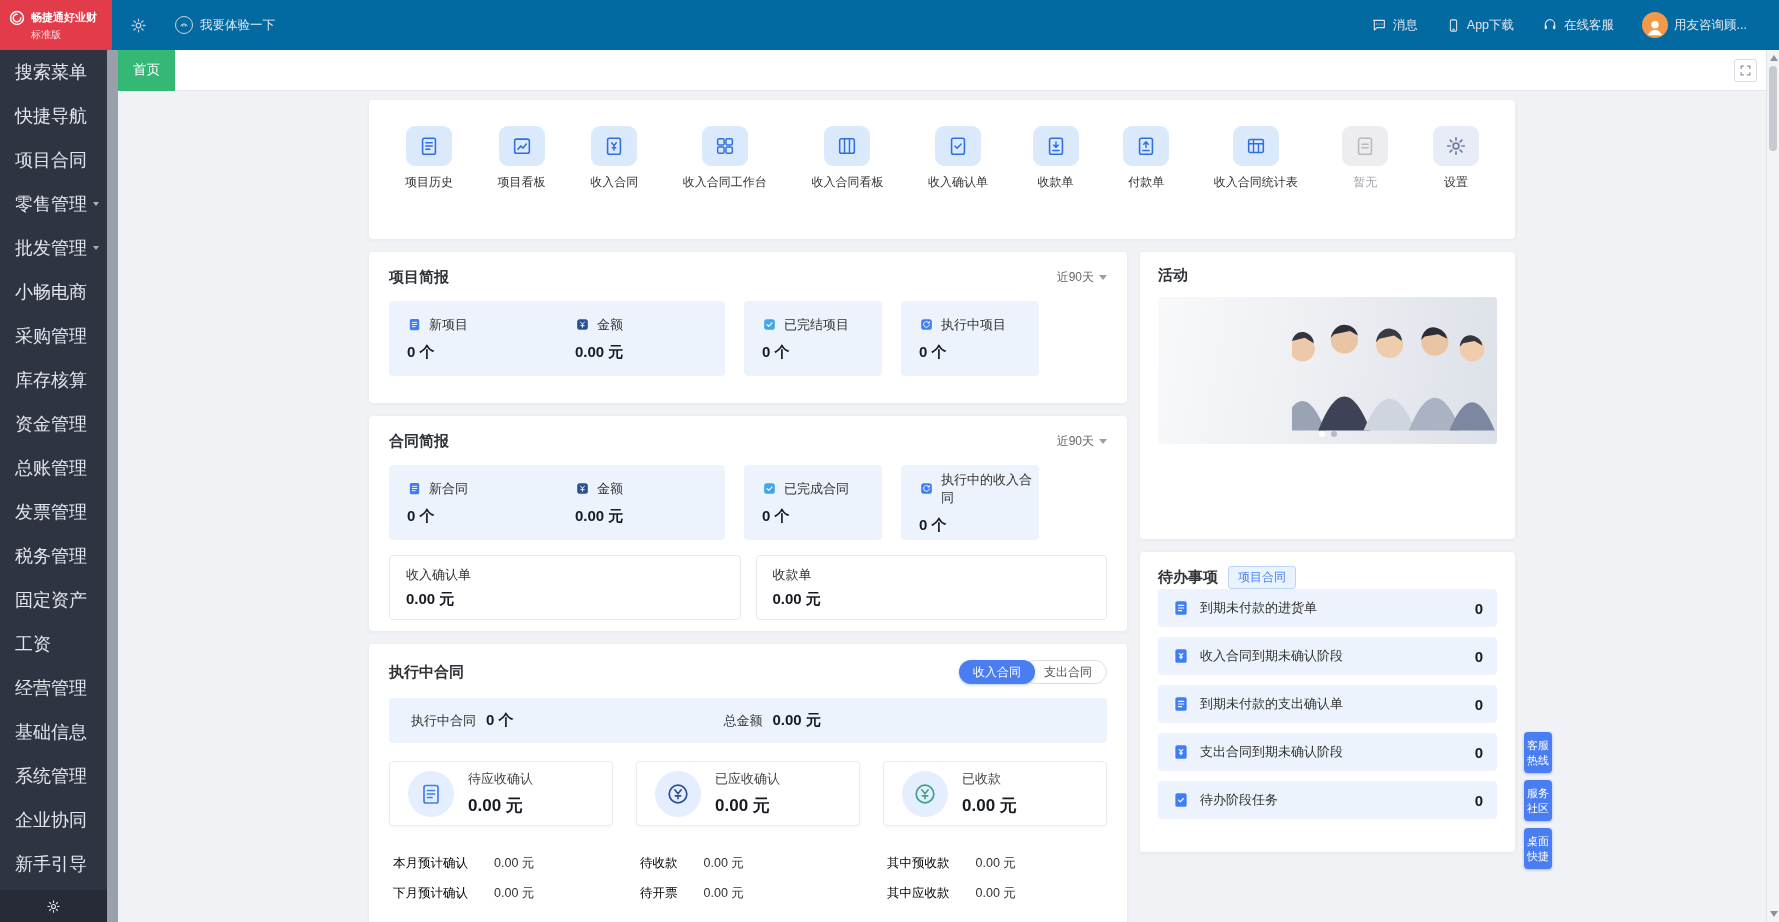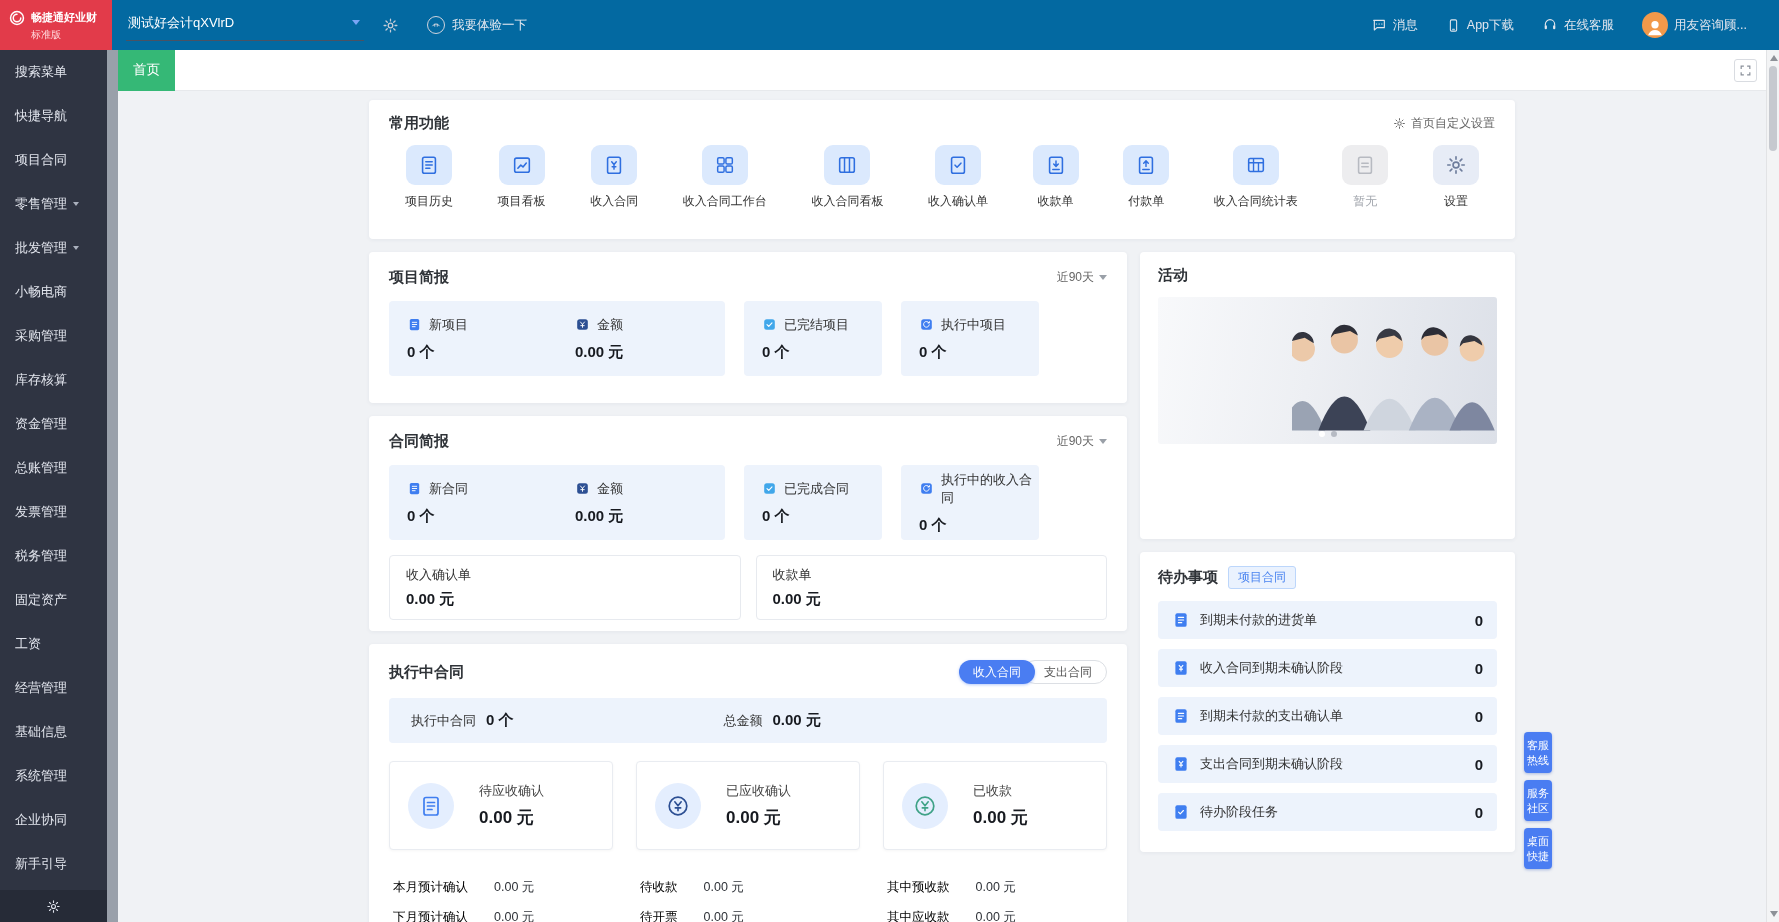--- a/index.html
+++ b/index.html
@@ -25,21 +25,21 @@
   .experience{margin-left:28px;display:flex;align-items:center;gap:7px;font-size:12.5px;cursor:pointer}
   .exp-badge{width:18px;height:18px;border-radius:50%;border:1.5px solid #cfd4de;display:flex;
     align-items:center;justify-content:center;color:#cfd4de;font-size:10px}
   .topbar-right{margin-left:auto;display:flex;align-items:center;gap:28px;padding-right:32px;font-size:12.5px}
   .tb-item{display:flex;align-items:center;gap:6px;cursor:pointer;color:#e2e6ee}
   .avatar{width:26px;height:26px;border-radius:50%;background:#f2994a;overflow:hidden;flex:none;
     display:flex;align-items:flex-end;justify-content:center}
 
   
   .sidebar{position:absolute;top:50px;left:0;bottom:0;width:107px;background:#2f3442;z-index:10}
-  .side-item{height:44px;display:flex;align-items:center;padding-left:15px;font-size:13px;
+  .side-item{height:44px;display:flex;align-items:center;padding-left:15px;font-size:18px;
     color:#e3e6ee;cursor:pointer;white-space:nowrap}
   .side-item .caret{color:#aab0bd;margin-left:6px;border-top-width:4px;border-left-width:3.5px;border-right-width:3.5px}
   .side-bottom{position:absolute;bottom:0;left:0;width:107px;height:32px;background:#262b37;
     display:flex;align-items:center;justify-content:center;color:#dde1ea;cursor:pointer}
   .side-scroll{position:absolute;top:50px;left:107px;bottom:0;width:11px;background:#99a0aa;z-index:9}
 
   
   .tabbar{position:absolute;top:50px;left:118px;right:13px;height:41px;background:#fff;
     border-bottom:1px solid #e7e9ec;display:flex;align-items:center;z-index:5}
   .tab-home{width:57px;height:41px;background:#35b876;color:#fff;font-size:13.5px;
@@ -89,21 +89,21 @@
   .toggle-btn{font-size:12px;height:24px;display:flex;align-items:center;border-radius:13px;cursor:pointer}
   .toggle-income{background:#4a7df2;color:#fff;padding:0 14px;z-index:2;box-shadow:0 1px 3px rgba(74,125,242,.4)}
   .toggle-expense{background:#fff;color:#555;border:1px solid #dcdfe4;padding:0 14px 0 20px;margin-left:-12px}
   .summary-bar{background:#edf3fc;border-radius:4px;height:45px;margin-top:14px;display:flex;
     align-items:center;padding:0 22px;font-size:13px;color:#333}
   .summary-group{display:flex;align-items:center;gap:10px}
   .summary-group.second{margin-left:210px}
   .summary-value{font-size:15px;font-weight:bold;color:#171a20}
   .exec-cards{display:flex;gap:23px;margin-top:18px}
   .exec-card{flex:1;border:1px solid #e9ecf1;border-radius:4px;box-shadow:0 1px 3px rgba(0,0,0,.04);
-    padding:20px 18px;display:flex;align-items:center;gap:25px;background:#fff}
+    padding:8px 18px;display:flex;align-items:center;gap:14px;background:#fff}
   .exec-icon{width:46px;height:46px;border-radius:50%;background:#e4eefe;display:flex;
     align-items:center;justify-content:center;flex:none}
   .exec-label{font-size:13px;color:#444}
   .exec-value{margin-top:6px;font-size:17px;font-weight:bold;color:#171a20}
   .exec-details{display:flex;gap:23px;margin-top:16px}
   .exec-detail-col{flex:1;padding:0 4px}
   .detail-row{display:flex;font-size:12.5px;margin-top:13px}
   .detail-label{color:#000000}
   .detail-value{margin-left:26px;color:#2e3238}
 
@@ -122,21 +122,21 @@
   .b3{margin-top:13px;font-size:10.5px;color:#5a5f6b;letter-spacing:1px}
   .banner-people{position:absolute;right:0;bottom:0;height:100%;width:205px;z-index:1}
   .banner-dots{position:absolute;bottom:7px;left:50%;transform:translateX(-50%);display:flex;gap:6px;z-index:3}
   .dot{width:6px;height:6px;border-radius:50%;background:rgba(120,126,140,.45);cursor:pointer}
   .dot.active{background:#fff}
 
   .card-todo{height:300px;padding:14px 18px}
   .todo-head{display:flex;align-items:center}
   .todo-tag{margin-left:10px;font-size:12px;color:#4a84f0;background:#eaf2fe;border:1px solid #bcd6fb;
     border-radius:3px;padding:2px 9px;cursor:pointer}
-  .todo-list{margin-top:12px}
+  .todo-list{}
   .todo-item{height:38px;background:#edf3fc;border-radius:4px;display:flex;align-items:center;
     padding:0 14px;margin-bottom:10px;cursor:pointer}
   .todo-label{margin-left:10px;font-size:13px;color:#333}
   .todo-count{margin-left:auto;font-size:15px;font-weight:bold;color:#171a20}
 
   
   .float-stack{position:absolute;top:732px;right:227px;width:28px;z-index:30}
   .float-btn{width:28px;height:41px;background:#4a7df2;border-radius:4px;color:#fff;font-size:11px;
     line-height:1.35;display:flex;flex-direction:column;align-items:center;justify-content:center;
     margin-bottom:7px;cursor:pointer;box-shadow:0 1px 3px rgba(40,80,180,.35)}
@@ -159,24 +159,20 @@
         <svg width="18" height="18" viewBox="0 0 24 24">
             <circle cx="12" cy="12" r="8.6" fill="none" stroke="#fff" stroke-width="2"></circle>
             <path d="M12 7a5 5 0 105 5" fill="none" stroke="#fff" stroke-width="2" stroke-linecap="round"></path>
           </svg>
       </span>
       <span class="logo-t1">畅捷通好业财</span>
     </div>
     <div class="logo-t2">标准版</div>
   </div>
 
-  <div class="account">
-    <span>测试好会计qXVlrD</span>
-    <span class="caret"></span>
-  </div>
 
   <span class="tb-gear">
     <svg width="17" height="17" viewBox="0 0 24 24">
         <circle cx="12" cy="12" r="3.2" fill="none" stroke="currentColor" stroke-width="1.8"></circle>
         <path d="M12 3v2.6M12 18.4V21M3 12h2.6M18.4 12H21M5.6 5.6l1.9 1.9M16.5 16.5l1.9 1.9M18.4 5.6l-1.9 1.9M7.5 16.5l-1.9 1.9" fill="none" stroke="currentColor" stroke-width="1.8" stroke-linecap="round"></path>
       </svg>
   </span>
 
   <div class="experience">
     <span class="exp-badge">
@@ -307,32 +303,20 @@
     <svg width="13" height="13" viewBox="0 0 24 24">
         <path d="M4 9V4h5M15 4h5v5M20 15v5h-5M9 20H4v-5" fill="none" stroke="currentColor" stroke-width="2.2"></path>
       </svg>
   </div>
 </div>
 
 <div class="main">
   <div class="content">
 
     <div class="card card-common">
-      <div class="card-head">
-        <div class="card-title">常用功能</div>
-        <div class="muted-link">
-          <span>
-            <svg width="13" height="13" viewBox="0 0 24 24">
-                <circle cx="12" cy="12" r="3.2" fill="none" stroke="currentColor" stroke-width="1.8"></circle>
-                <path d="M12 3v2.6M12 18.4V21M3 12h2.6M18.4 12H21M5.6 5.6l1.9 1.9M16.5 16.5l1.9 1.9M18.4 5.6l-1.9 1.9M7.5 16.5l-1.9 1.9" fill="none" stroke="currentColor" stroke-width="1.8" stroke-linecap="round"></path>
-              </svg>
-          </span>
-          <span>首页自定义设置</span>
-        </div>
-      </div>
       <div class="func-row">
         <div class="func-item">
           <span class="func-icon">
               <svg width="22" height="22" viewBox="0 0 24 24">
                 <rect x="5" y="3.5" width="14" height="17.5" rx="2" fill="none" stroke="currentColor" stroke-width="1.7"></rect>
                 <path d="M8.5 8.5h7M8.5 12h7M8.5 15.5h4.5" fill="none" stroke="currentColor" stroke-width="1.7" stroke-linecap="round"></path>
               </svg>
             </span>
           <span>项目历史</span>
         </div>

